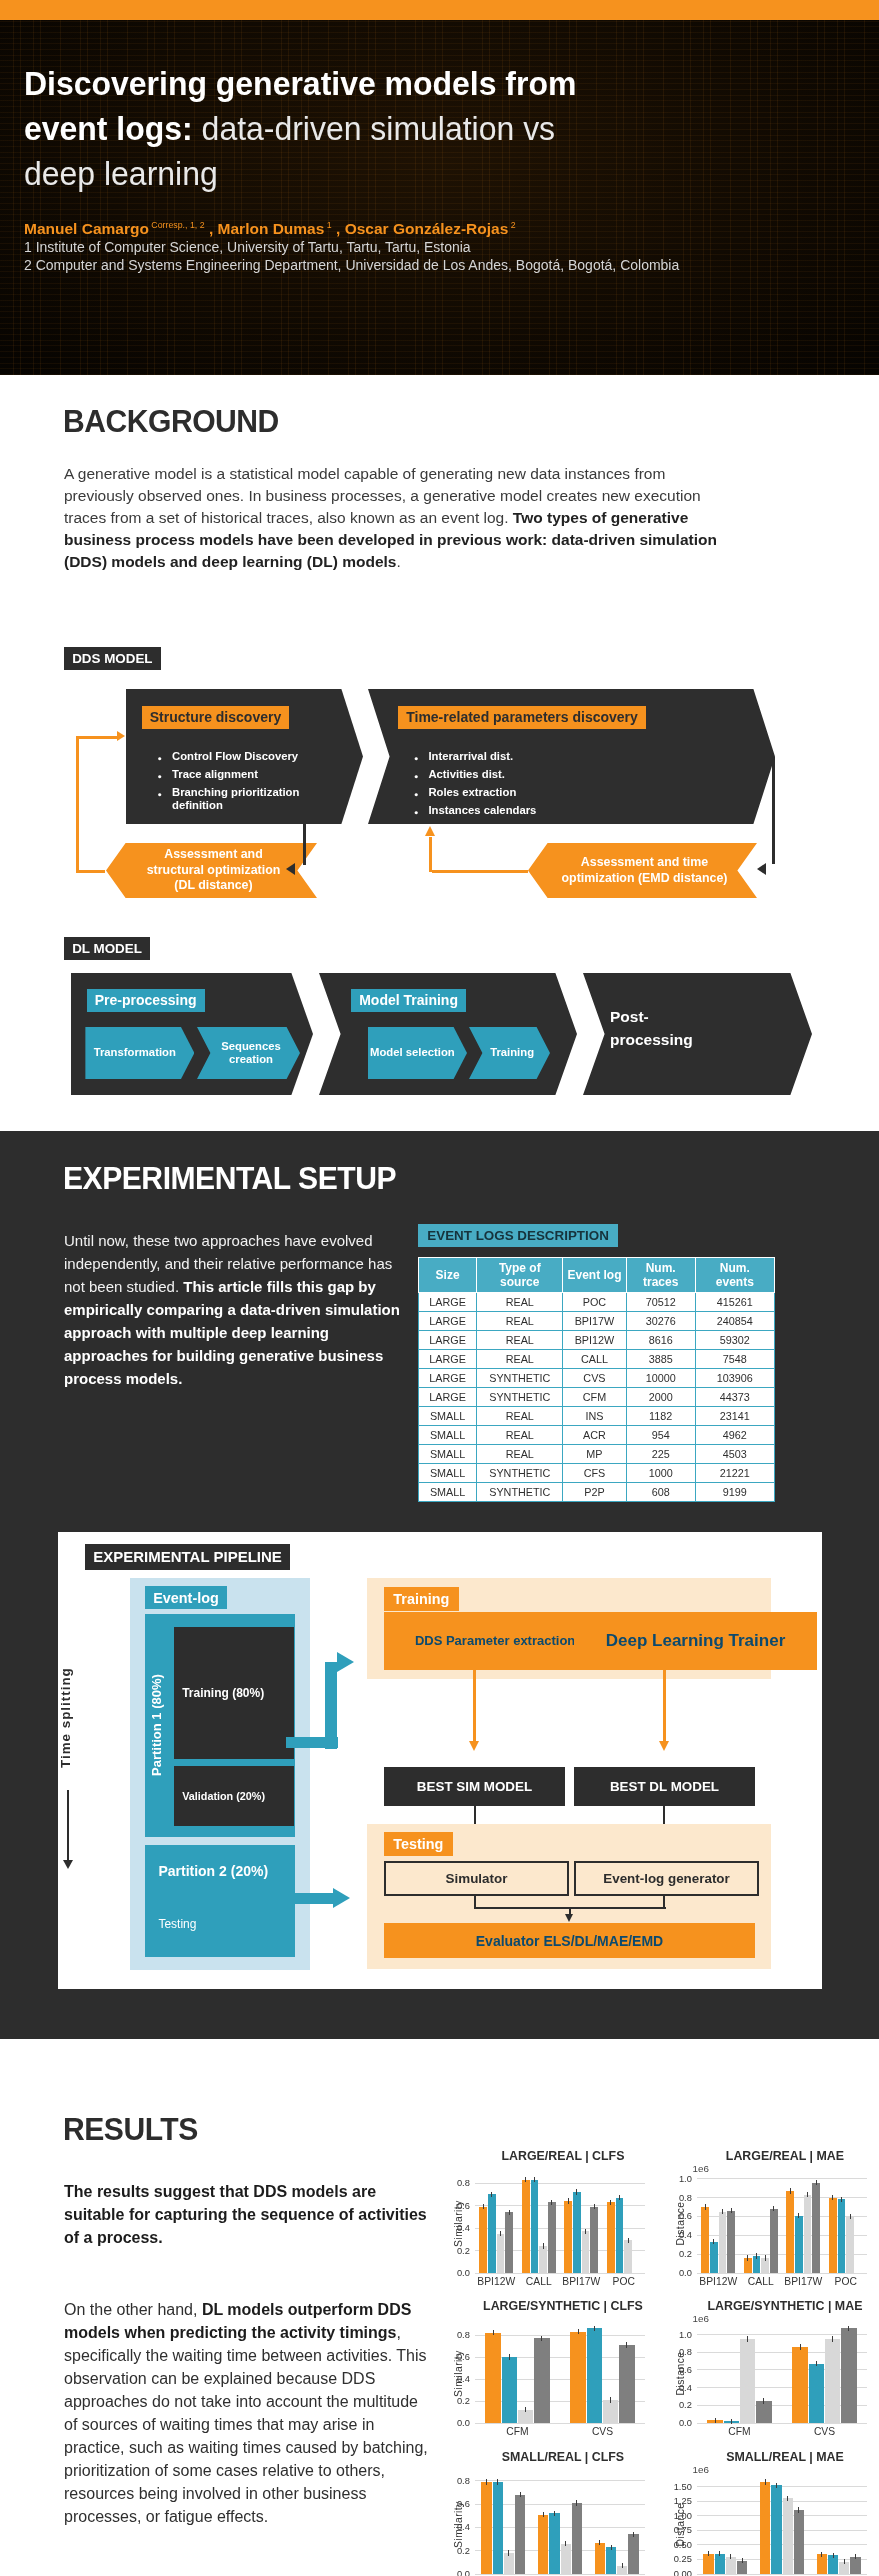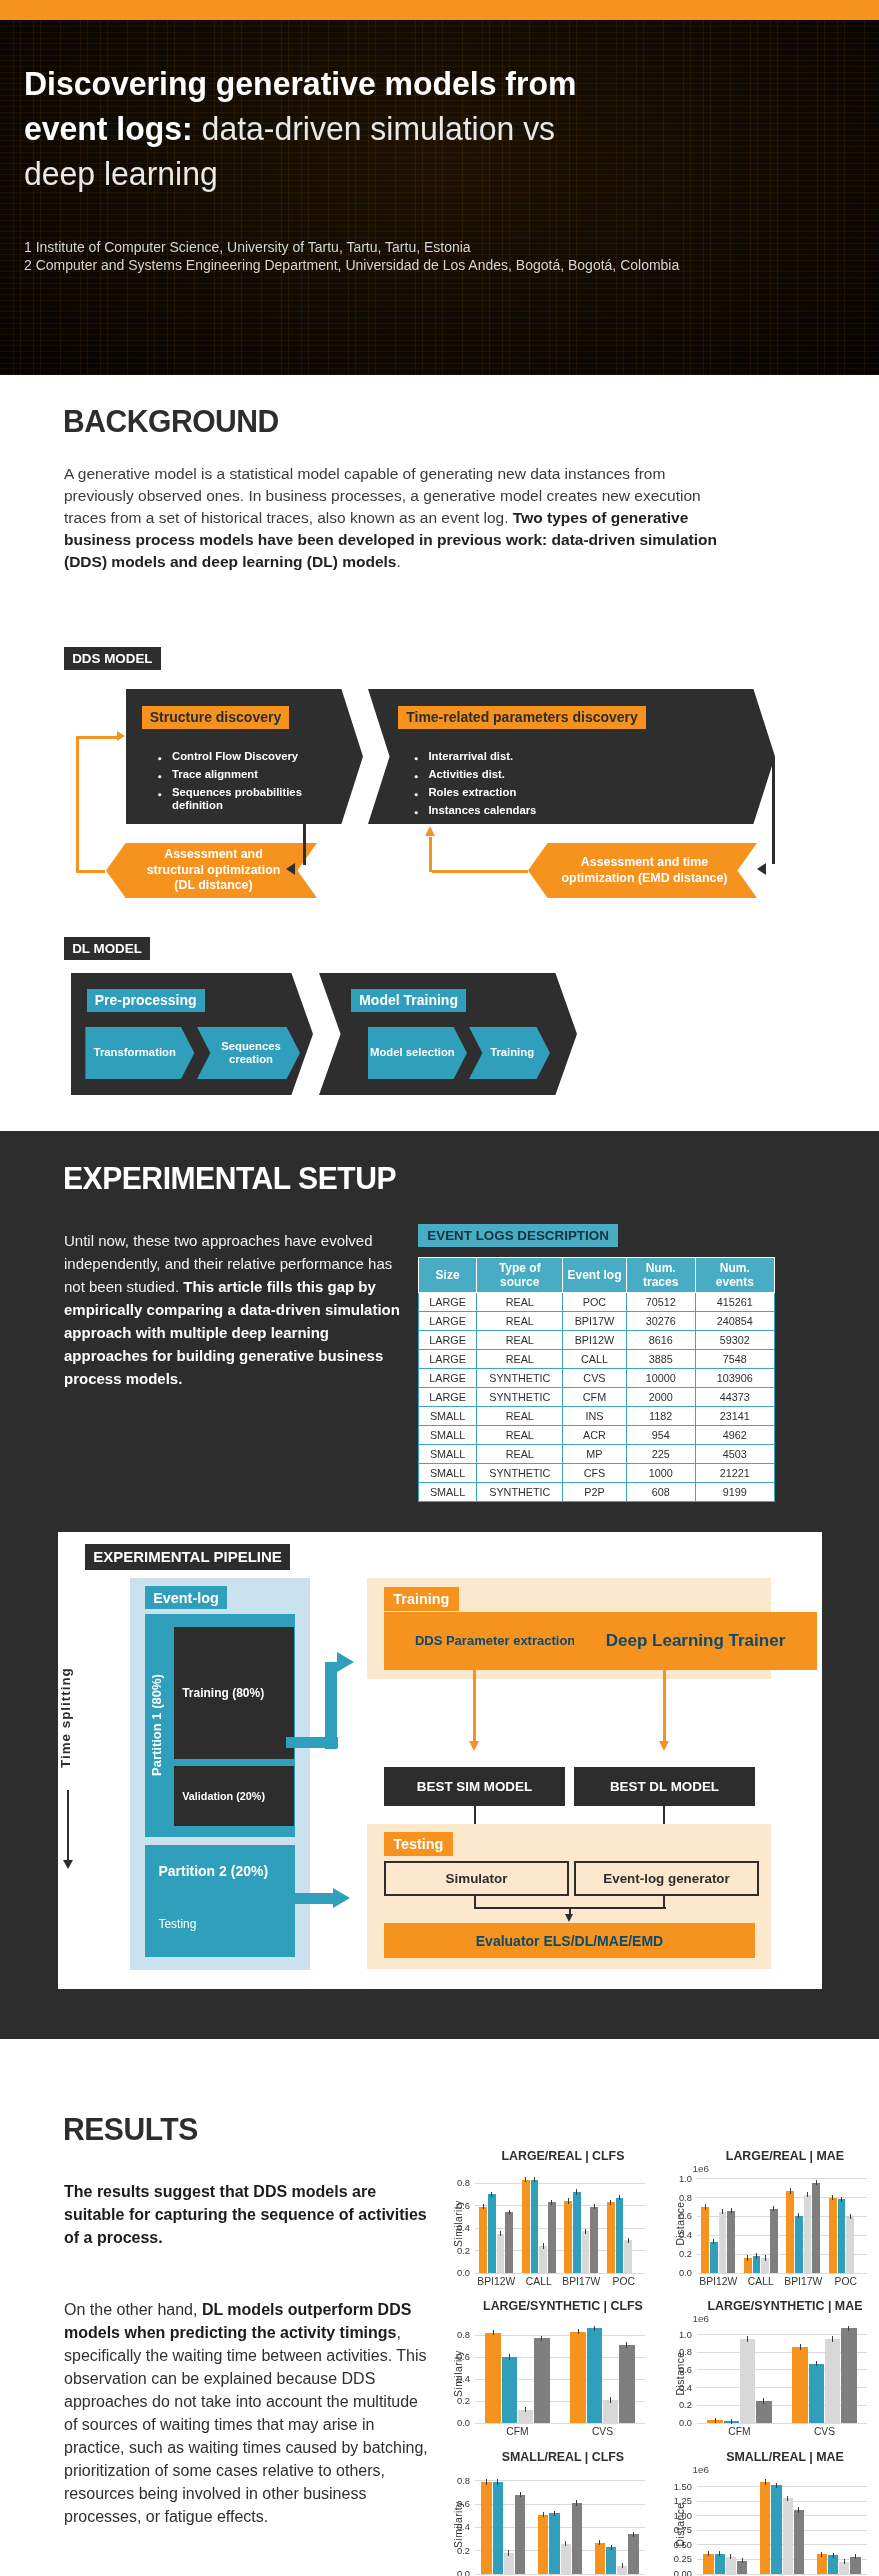--- a/index.html
+++ b/index.html
@@ -76,35 +76,36 @@
   .xlab{flex:1;text-align:center;font-size:10.3px;color:#333;}
 </style>
 </head>
 <body>
 
 <div id="page">
 
   <div id="topbar" class="abs"></div>
   <div id="header" class="abs">
     <h1 id="poster-title" class="abs condensed" style="left: 24px; top: 41px;"><span class="t-bold">Discovering generative models from event logs: </span><span class="t-reg">data-driven simulation vs deep learning</span></h1>
+    <div id="authors" class="abs"><span>Manuel Camargo</span><sup> Corresp., 1, 2</sup> , <span>Marlon Dumas</span><sup> 1</sup> , <span>Oscar González-Rojas</span><sup> 2</sup></div>
     <div class="affil abs" style="top:219px;">1 Institute of Computer Science, University of Tartu, Tartu, Tartu, Estonia</div>
     <div class="affil abs" style="top:237px;">2 Computer and Systems Engineering Department, Universidad de Los Andes, Bogotá, Bogotá, Colombia</div>
   </div>
 
   <div class="sec-heading condensed abs" style="left:63px;top:403px;">BACKGROUND</div>
   <div class="body-par abs" style="left:64px;top:463px;width:670px;"><span>A generative model is a statistical model capable of generating new data instances from previously observed ones. In business processes, a generative model creates new execution traces from a set of historical traces, also known as an event log. </span><span class="b">Two types of generative business process models have been developed in previous work: data-driven simulation (DDS) models and deep learning (DL) models</span><span>.</span></div>
 
   <div class="label-box abs" style="left:64px;top:647px;">DDS MODEL</div>
 
   <div class="abs chv-dark" style="left:126px;top:689px;width:237px;height:135px;clip-path:polygon(0 0,calc(100% - 21.6px) 0,100% 50%,calc(100% - 21.6px) 100%,0 100%);">
     <div class="chv-title abs" style="left:15.5px;top:16.5px;">Structure discovery</div>
     <ul class="chv-list abs" style="left:19.6px;top:49px;width:180px;">
       <li>Control Flow Discovery</li>
       <li>Trace alignment</li>
-      <li>Sequences probabilities definition</li>
+      <li>Branching prioritization definition</li>
     </ul>
   </div>
   <div class="abs chv-dark" style="left:368px;top:689px;width:407px;height:135px;clip-path:polygon(0 0,calc(100% - 21.6px) 0,100% 50%,calc(100% - 21.6px) 100%,0 100%,21.6px 50%);">
     <div class="chv-title abs" style="left:30px;top:16.5px;">Time-related parameters discovery</div>
     <ul class="chv-list abs" style="left:34px;top:49px;width:216px;">
       <li>Interarrival dist.</li>
       <li>Activities dist.</li>
       <li>Roles extraction</li>
       <li>Instances calendars</li>
       <li>Resource avail calendars</li>
@@ -129,20 +130,26 @@
 
   <div class="abs chv-dark" style="left:71px;top:973px;width:242px;height:122px;clip-path:polygon(0 0,calc(100% - 21.6px) 0,100% 50%,calc(100% - 21.6px) 100%,0 100%);">
     <div class="teal-box-label abs" style="left:15.5px;top:15.5px;">Pre-processing</div>
     <div class="teal-chv abs" style="left:14.4px;top:54px;width:109px;height:52px;clip-path:polygon(0 0,calc(100% - 13.4px) 0,100% 50%,calc(100% - 13.4px) 100%,0 100%);padding-right:10.3px;">Transformation</div>
     <div class="teal-chv abs" style="left:126px;top:54px;width:103px;height:52px;clip-path:polygon(0 0,calc(100% - 13.4px) 0,100% 50%,calc(100% - 13.4px) 100%,0 100%,13.4px 50%);padding:0 9.3px 0 14.4px;">Sequences creation</div>
   </div>
   <div class="abs chv-dark" style="left:319px;top:973px;width:258px;height:122px;clip-path:polygon(0 0,calc(100% - 21.6px) 0,100% 50%,calc(100% - 21.6px) 100%,0 100%,21.6px 50%);">
     <div class="teal-box-label abs" style="left:32px;top:15.5px;">Model Training</div>
     <div class="teal-chv abs" style="left:49px;top:54px;width:99px;height:52px;clip-path:polygon(0 0,calc(100% - 13.4px) 0,100% 50%,calc(100% - 13.4px) 100%,0 100%);padding-right:10.3px;">Model selection</div>
     <div class="teal-chv abs" style="left:150px;top:54px;width:81px;height:52px;clip-path:polygon(0 0,calc(100% - 13.4px) 0,100% 50%,calc(100% - 13.4px) 100%,0 100%,13.4px 50%);padding:0 7.2px 0 12.4px;">Training</div>
+  </div>
+  <div class="abs chv-dark" style="left:583px;top:973px;width:229px;height:122px;clip-path:polygon(0 0,calc(100% - 21.6px) 0,100% 50%,calc(100% - 21.6px) 100%,0 100%,21.6px 50%);">
+    <div class="abs" style="left:27px;top:32px;font-size:15.5px;font-weight:700;color:#fff;line-height:23px;" id="postproc-text">
+        <div>Post-</div>
+        <div>processing</div>
+      </div>
   </div>
 
   <div id="dark-sec" class="abs"></div>
   <div class="sec-heading condensed abs" style="left:63px;top:1160px;color:#ffffff;">EXPERIMENTAL SETUP</div>
   <div class="par-light abs" style="left:64px;top:1229px;width:343px;"><span>Until now, these two approaches have evolved independently, and their relative performance has not been studied. </span><span class="b">This article fills this gap by empirically comparing a data-driven simulation approach with multiple deep learning approaches for building generative business process models.</span></div>
 
   <div id="elog-label" class="abs">EVENT LOGS DESCRIPTION</div>
   <table id="elog-table" class="abs">
     <thead>
         <tr id="elog-head">

